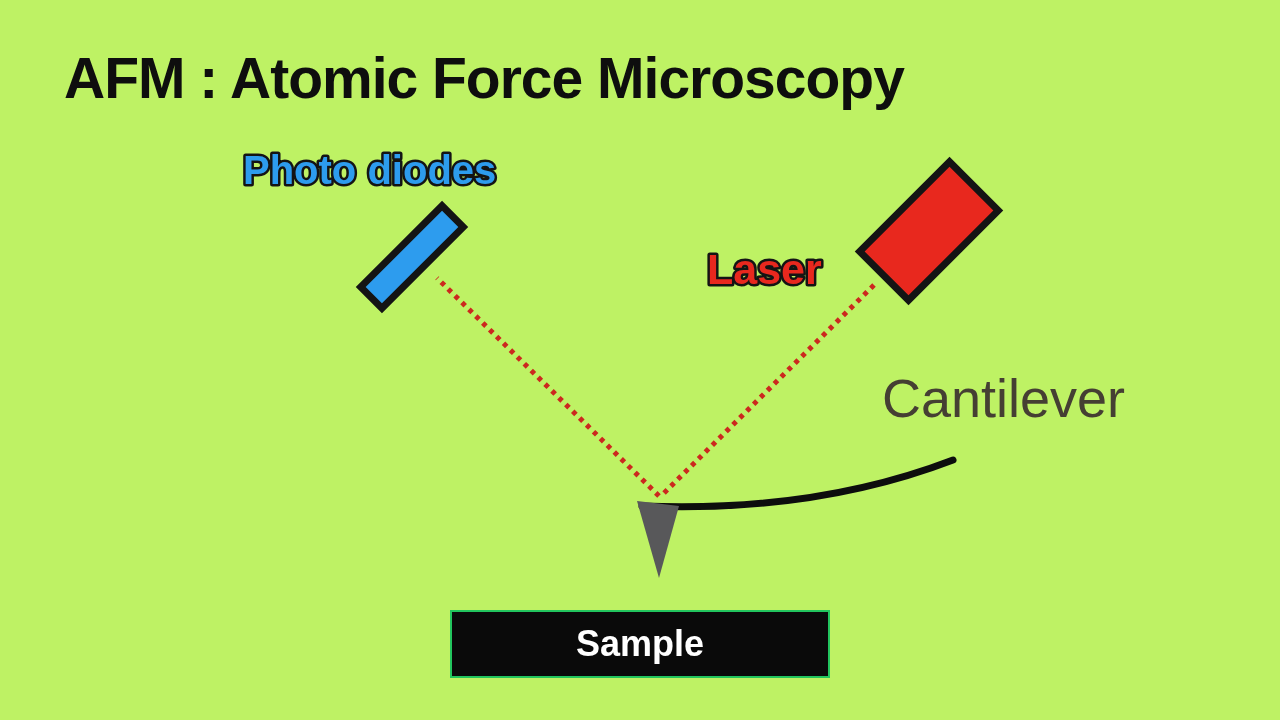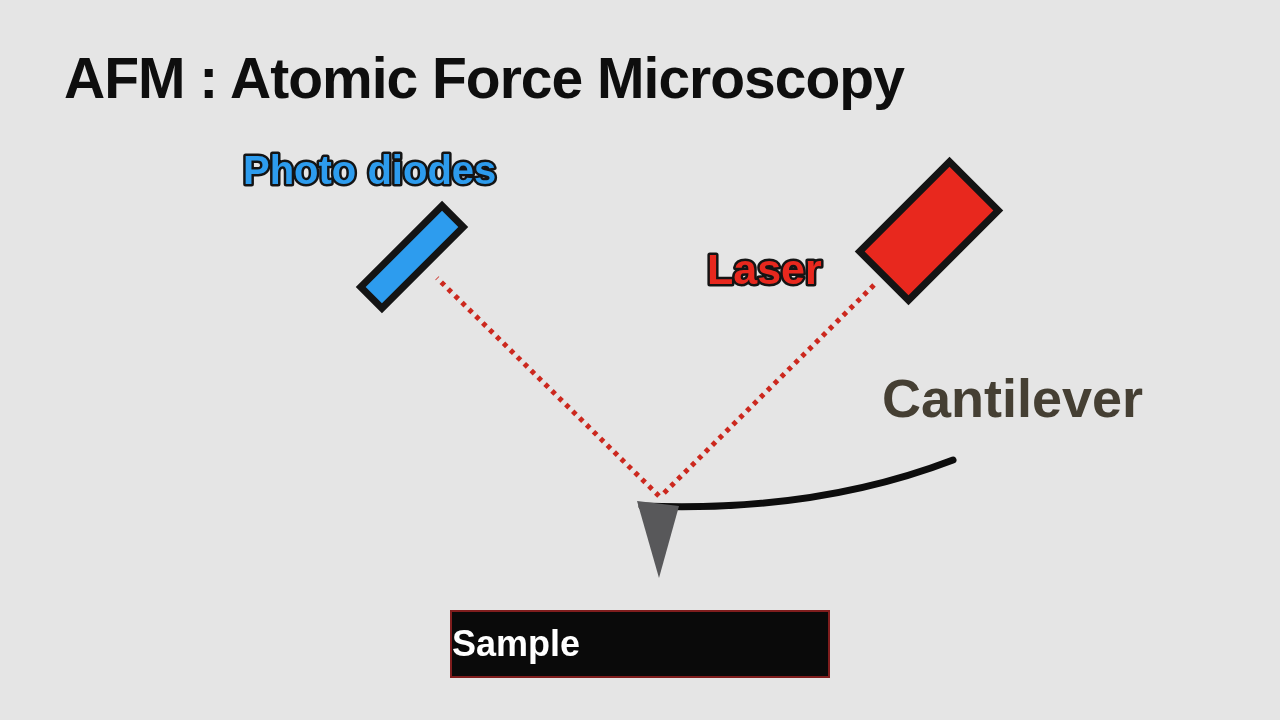--- a/index.html
+++ b/index.html
@@ -1,19 +1,19 @@
 <!DOCTYPE html>
 <html><head>
 <meta charset="utf-8">
 <style>
   html,body{margin:0;padding:0;background:#ffffff;}
   .canvas{
     position:relative;
     width:1280px;height:720px;
-    background:#e5e5e5;
+    background:#bef264;
     overflow:hidden;
     font-family:"Liberation Sans",sans-serif;
   }
   .abs{position:absolute;}
   .title{
     left:64px;top:50px;
     font-size:57px;
     font-weight:700;
     color:#0e0e0e;
     letter-spacing:-1px;
@@ -24,39 +24,39 @@
     left:0;top:0;width:1280px;height:720px;
   }
   svg text{
     font-family:"Liberation Sans",sans-serif;
     font-weight:700;
     paint-order:stroke;
     stroke-linejoin:round;
   }
   .label-cantilever{
     left:882px;top:367px;
-    font-size:54px;font-weight:700;
+    font-size:54px;font-weight:400;
     color:#453F33;
     white-space:nowrap;
     line-height:1.15;
   }
   .label-probing{
     left:170px;top:506px;
     font-size:58px;font-weight:700;
     color:#6B6B6B;
     white-space:nowrap;
     line-height:1.15;
   }
   .sample-box{
     left:450px;top:610px;
     width:380px;height:68px;
     background:#0A0A0A;
-    border:2px solid #7f1d1d;
+    border:2px solid #22c55e;
     box-sizing:border-box;
-    display:flex;align-items:center;justify-content:flex-start;
+    display:flex;align-items:center;justify-content:center;
   }
   .sample-label{
     color:#ffffff;
     font-size:36px;font-weight:700;
     line-height:1;
   }
 </style>
 </head>
 <body>
 

